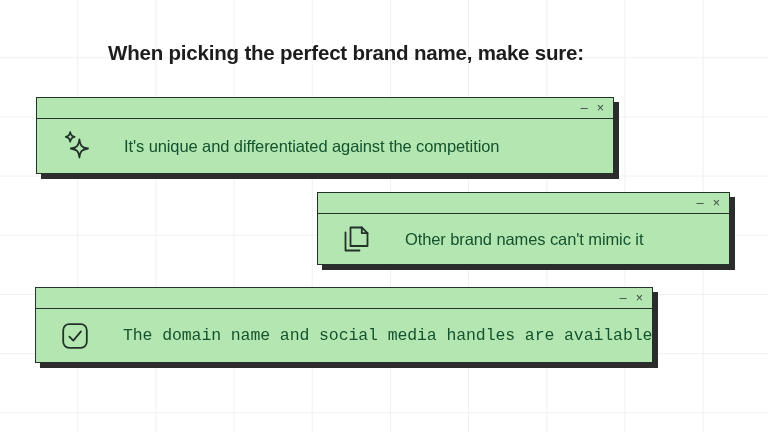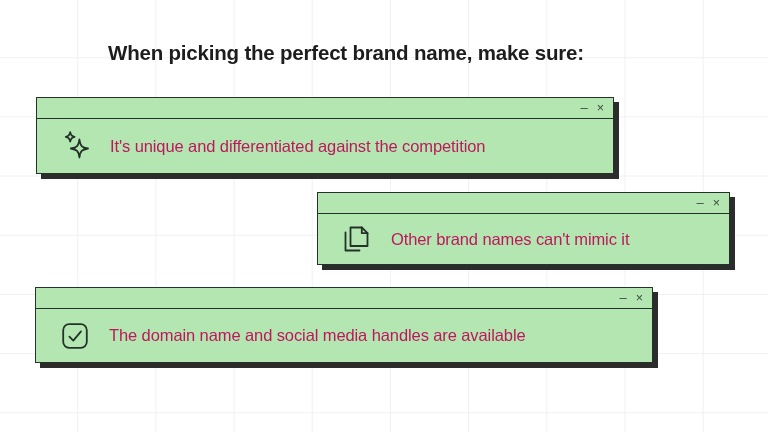--- a/index.html
+++ b/index.html
@@ -82,36 +82,36 @@
     flex: 0 0 auto;
     width: 34px;
     height: 34px;
     display: flex;
     align-items: center;
     justify-content: center;
   }
   .card-icon svg { display: block; }
 
   .card-text {
-    margin-left: 17px;
+    margin-left: 31px;
     font-size: 16.5px;
-    color: #be185d;
+    color: #14532d;
     white-space: nowrap;
     letter-spacing: -0.1px;
   }
 
   
   #card-1 { left: 36px;  top: 97px;  width: 578px; height: 77px; }
   #card-1 .card-body { height: calc(100% - 21px); }
 
   #card-2 { left: 317px; top: 192px; width: 413px; height: 73px; }
   #card-2 .card-body { height: calc(100% - 21px); }
 
   #card-3 { left: 35px;  top: 287px; width: 618px; height: 76px; }
-  #card-3 .card-body { height: calc(100% - 21px); }
+  #card-3 .card-body { height: calc(100% - 21px); font-family: Liberation Mono, monospace; }
 </style>
 </head>
 <body>
 
 <div id="stage">
 
   <div id="headline">When picking the perfect brand name, make sure:</div>
 
   <div class="card" id="card-1">
     <div class="card-titlebar">

